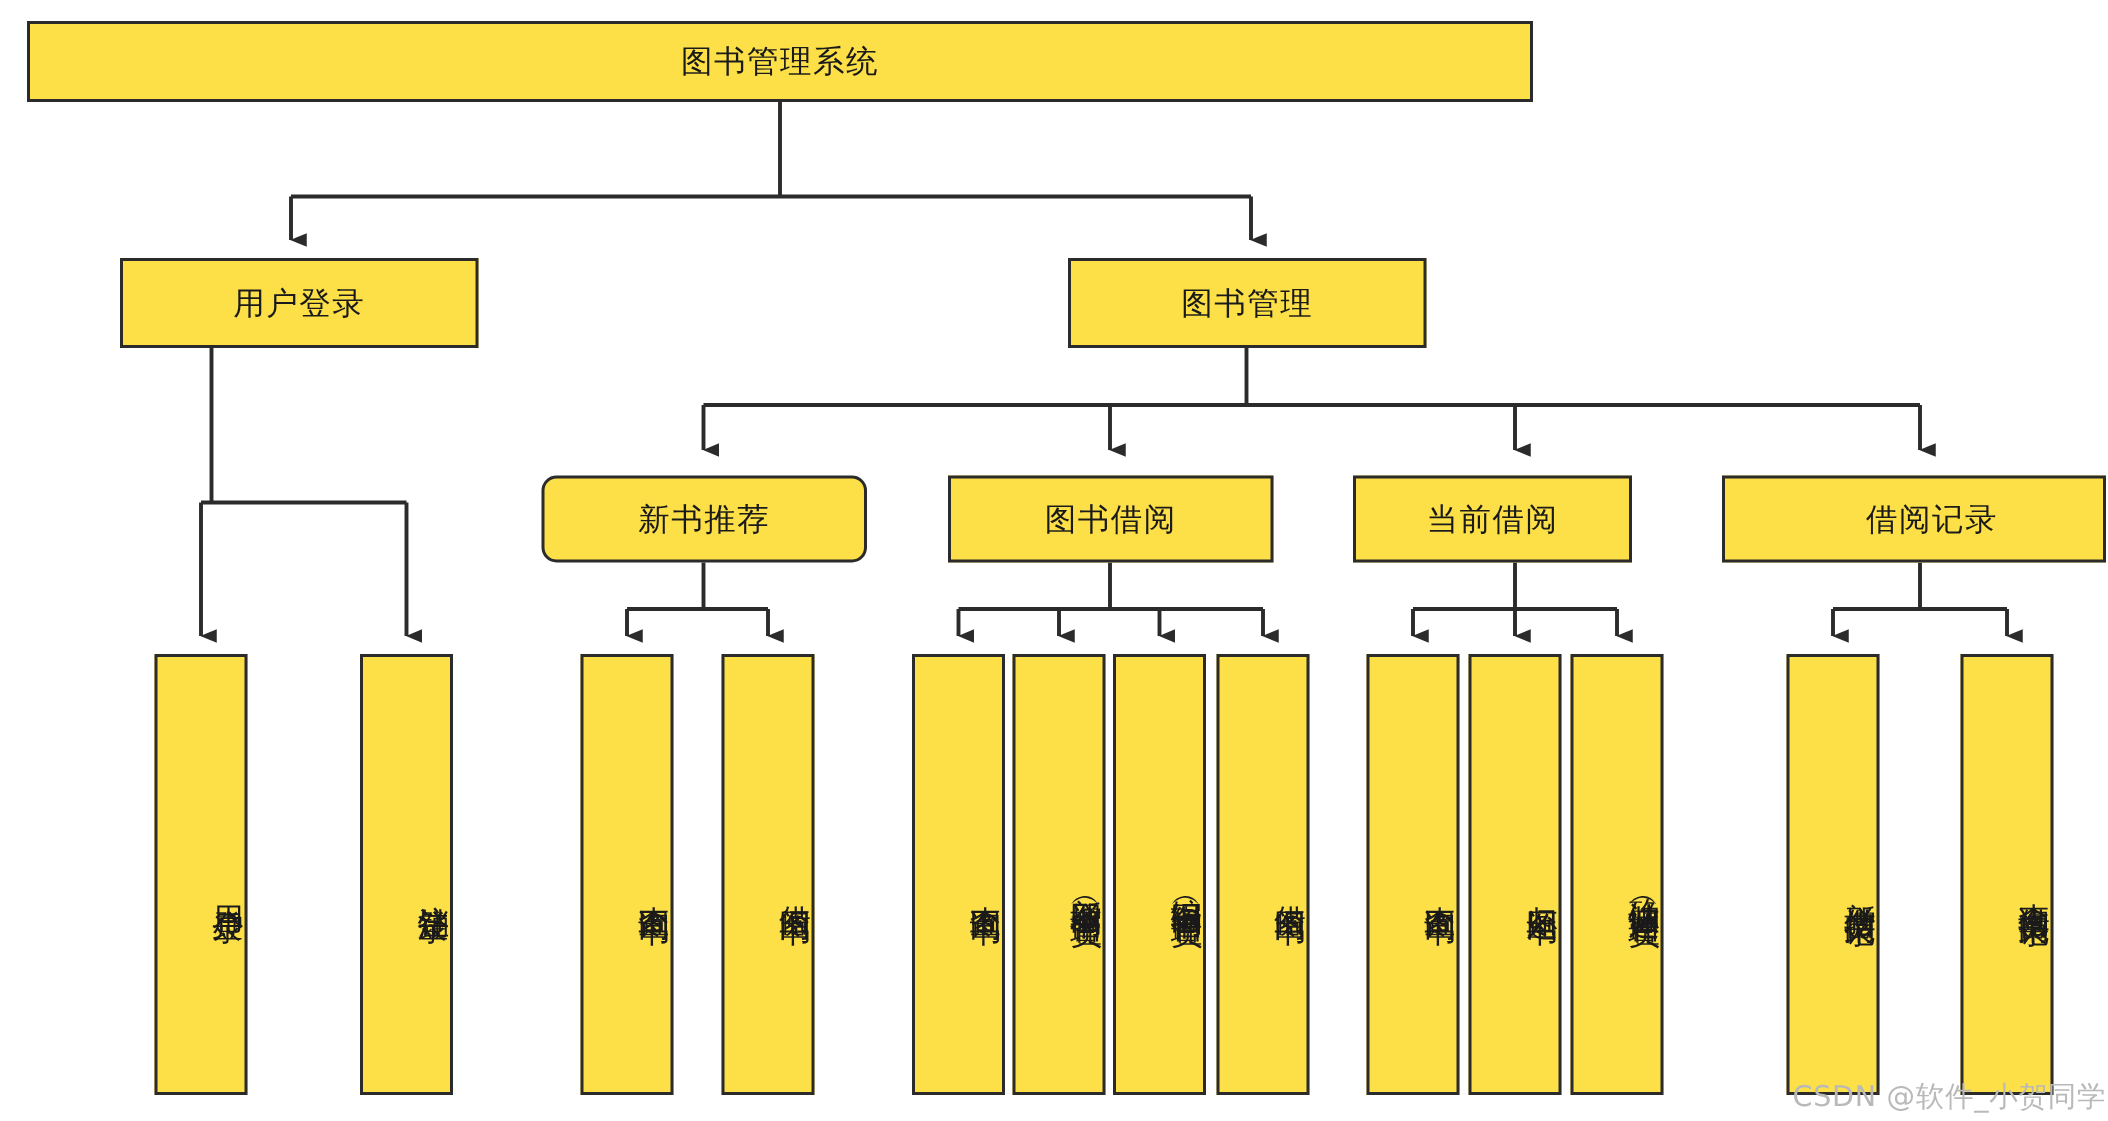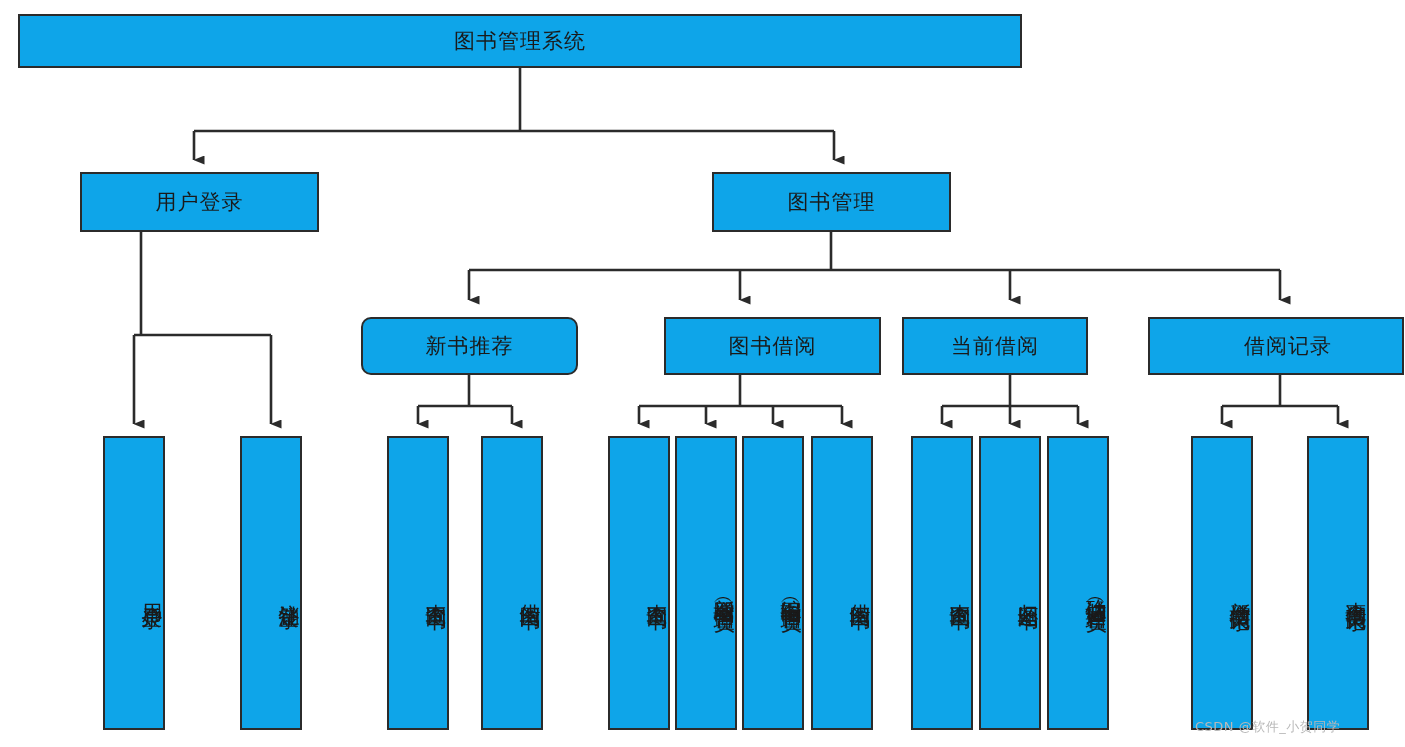--- a/index.html
+++ b/index.html
@@ -1,29 +1,29 @@
 <!DOCTYPE html>
 <html><head>
 <meta charset="utf-8">
 <style>
   html,body{margin:0;padding:0;background:#ffffff;}
   body{width:1405px;height:747px;overflow:hidden;
        font-family:"DejaVu Sans","Liberation Sans",sans-serif;}
   #stage{position:relative;width:1405px;height:747px;background:#fff;}
   svg#wires{position:absolute;left:0;top:0;width:1405px;height:747px;}
-  .node{position:absolute;box-sizing:border-box;background:#0ea5e9;
+  .node{position:absolute;box-sizing:border-box;background:#fde047;
         border:2.5px solid #2b2b2b;display:flex;align-items:center;
         justify-content:center;color:#1a1a1a;}
   .node.h{font-size:21px;letter-spacing:1px;}
   .node.v{writing-mode:vertical-rl;text-orientation:upright;
           font-size:21px;letter-spacing:2px;padding-top:16px;
           align-items:flex-start;justify-content:center;line-height:1.05;}
   .node.v span{writing-mode:vertical-rl;text-orientation:upright;
                display:block;}
-  .watermark{position:absolute;font-size:13px;color:#b9b9b9;
+  .watermark{position:absolute;font-size:19px;color:#b9b9b9;
              white-space:nowrap;letter-spacing:.5px;}
 </style>
 </head>
 <body>
 
 <div id="stage">
 
   <svg id="wires" viewBox="0 0 1405 747" xmlns="http://www.w3.org/2000/svg">
     <defs>
       <marker id="arw" markerWidth="9" markerHeight="11" refX="4.5" refY="10.5" orient="auto" markerUnits="userSpaceOnUse">
@@ -81,21 +81,21 @@
   <div class="node h" style="left:80px;top:172px;width:239px;height:60px;">
     <span>用户登录</span>
   </div>
   <div class="node h" style="left:712px;top:172px;width:239px;height:60px;">
     <span>图书管理</span>
   </div>
 
   <div class="node h" style="left:361px;top:317px;width:217px;height:58px;border-radius:10px;">
     <span>新书推荐</span>
   </div>
-  <div class="node h" style="left:632px;top:317px;width:217px;height:58px;margin-left:32px;">
+  <div class="node h" style="left:632px;top:317px;width:217px;height:58px;">
     <span>图书借阅</span>
   </div>
   <div class="node h" style="left:902px;top:317px;width:186px;height:58px;">
     <span>当前借阅</span>
   </div>
   <div class="node h" style="left:1148px;top:317px;width:256px;height:58px;padding-left:24px;">
     <span>借阅记录</span>
   </div>
 
   <div class="node v" style="left:103px;top:436px;width:62px;height:294px;">

